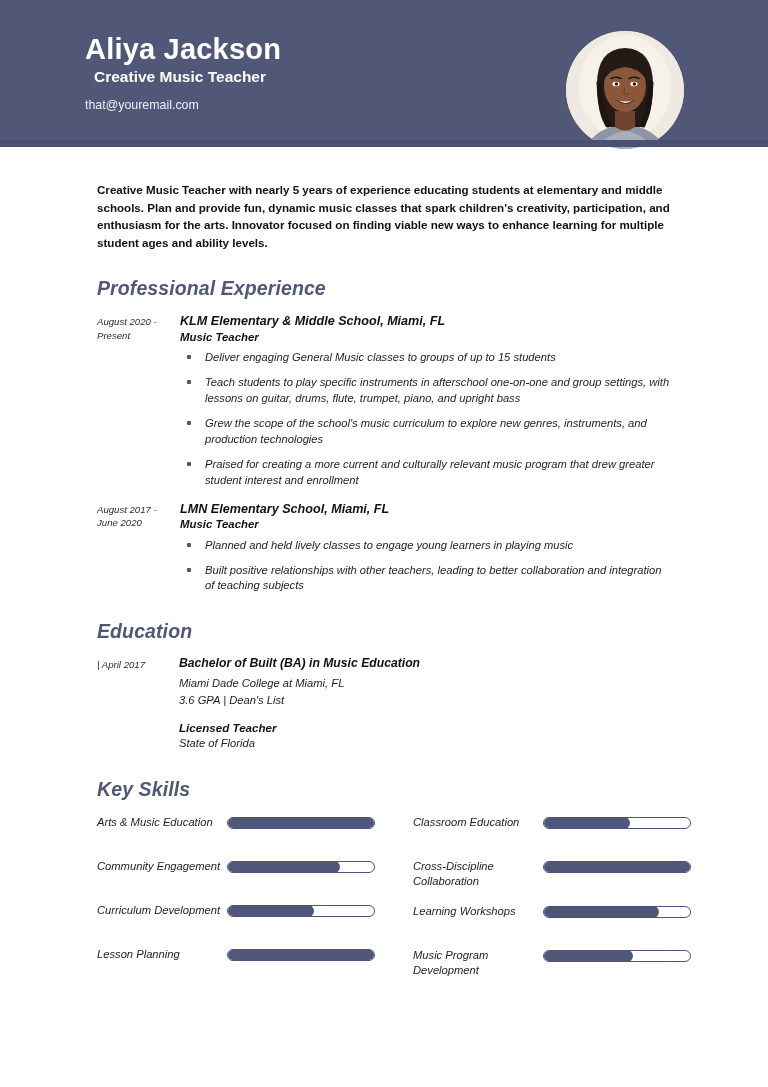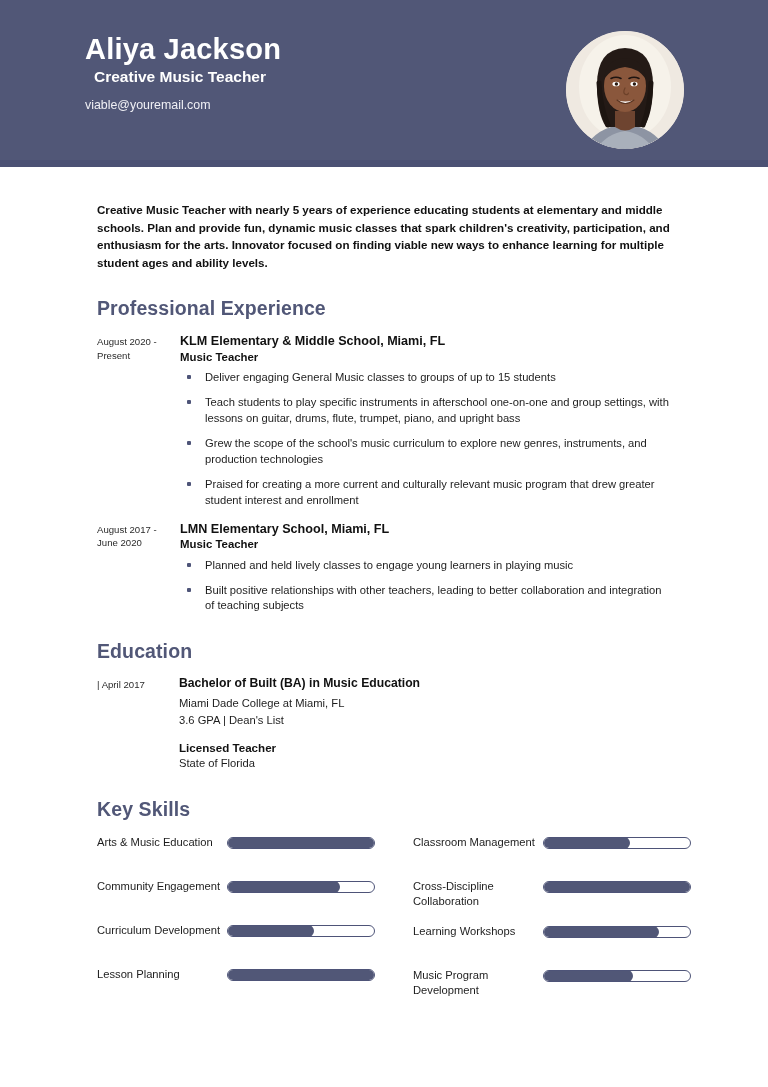--- a/index.html
+++ b/index.html
@@ -13,21 +13,21 @@
     position: relative;
     font-family: "Liberation Sans", sans-serif;
     color: #1a1a1a;
     overflow: hidden;
   }
 
   
   .header {
     position: relative;
     width: 768px;
-    height: 167px;
+    height: 147px;
     background: #515777;
     box-sizing: border-box;
   }
   .header-underline {
     position: absolute;
     left: 0;
     bottom: 0;
     width: 768px;
     height: 7px;
     background: #4b5174;
@@ -84,20 +84,21 @@
     font-size: 11.6px;
     font-weight: bold;
     line-height: 1.52;
     color: #111111;
     margin: 0;
     max-width: 600px;
   }
 
   .section {
     margin-top: 26px;
+    font-style: italic;
   }
   .section-title {
     font-size: 19.5px;
     font-weight: bold;
     color: #515777;
     margin: 0 0 13px 0;
     letter-spacing: 0.1px;
   }
 
   
@@ -242,21 +243,21 @@
     box-sizing: border-box;
   }
 </style>
 </head>
 <body>
 
 <div class="header">
   <div class="header-inner">
     <div class="name">Aliya Jackson</div>
     <div class="job-title">Creative Music Teacher</div>
-    <div class="contact-line">viable@youremail.com</div>
+    <div class="contact-line">that@youremail.com</div>
   </div>
 
   <div class="avatar">
     <svg viewBox="0 0 118 118" xmlns="http://www.w3.org/2000/svg" aria-hidden="true">
       <defs>
         <clipPath id="circ">
             <circle cx="59" cy="59" r="59"></circle>
           </clipPath>
       </defs>
       <g clip-path="url(#circ)">
@@ -373,21 +374,21 @@
           <div class="skill-row">
             <div class="skill-label">Lesson Planning</div>
             <div class="skill-bar">
                 <div class="skill-fill" style="width: calc(100% + 2px);"></div>
               </div>
           </div>
         </div>
 
         <div class="skills-col">
           <div class="skill-row">
-            <div class="skill-label">Classroom Management</div>
+            <div class="skill-label">Classroom Education</div>
             <div class="skill-bar">
                 <div class="skill-fill" style="width: calc(58% + 2px);"></div>
               </div>
           </div>
           <div class="skill-row">
             <div class="skill-label">Cross-Discipline Collaboration</div>
             <div class="skill-bar">
                 <div class="skill-fill" style="width: calc(100% + 2px);"></div>
               </div>
           </div>

